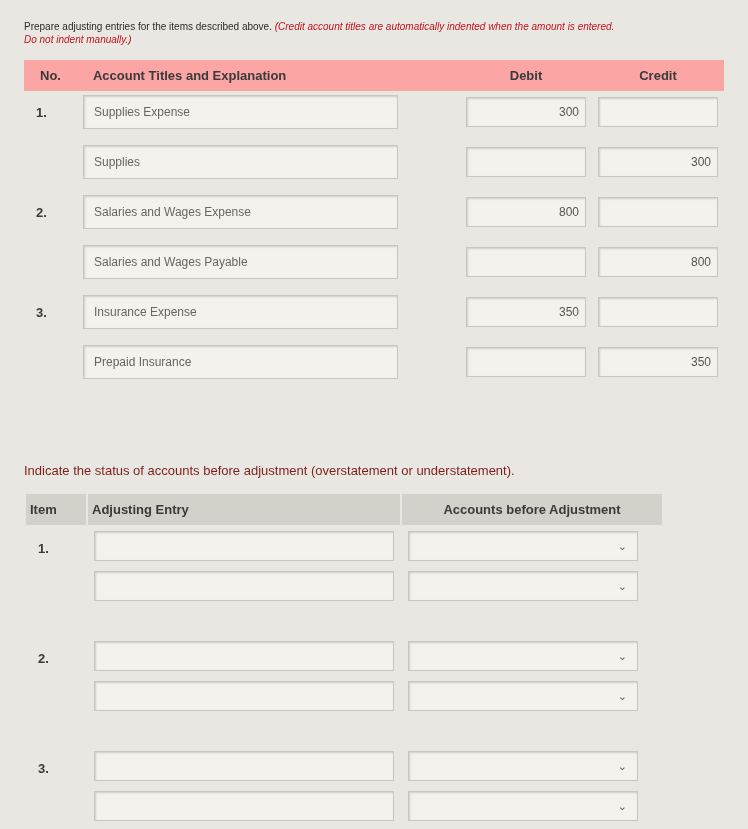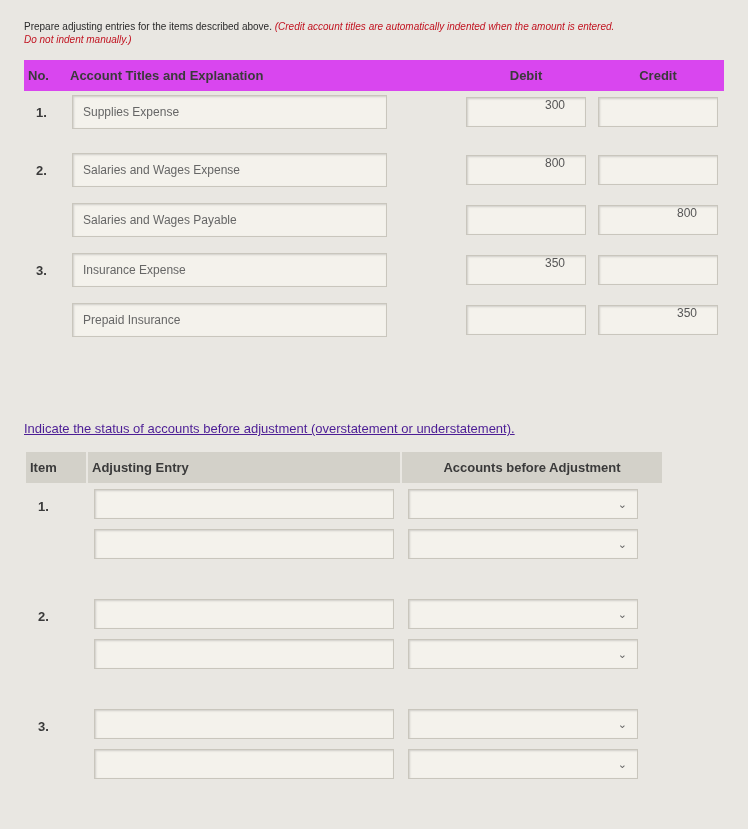--- a/index.html
+++ b/index.html
@@ -11,25 +11,25 @@
     width: 748px;
     padding: 20px 24px 40px 24px;
   }
   .instr { font-size: 10px; line-height: 1.3; margin-bottom: 14px; }
   .instr .black { color: #2a2a2a; }
   .instr .red { color: #c1121f; font-style: italic; }
 
   
   .je { width: 100%; border-collapse: separate; border-spacing: 0; }
   .je thead th {
-    background: #d946ef;
+    background: #fca5a5;
     text-align: left;
     font-weight: bold;
     font-size: 13px;
-    padding: 8px 4px;
+    padding: 8px 16px;
     color: #3a3a3a;
   }
   .je thead th.deb, .je thead th.cre { text-align: center; width: 130px; }
   .je thead th.no { width: 42px; }
   .je td { padding: 4px 6px; vertical-align: middle; }
   .je td.num { font-weight: bold; padding-left: 12px; width: 42px; vertical-align: top; padding-top: 14px; }
   .acct-box {
     width: 315px; height: 30px;
     background: #f4f2ec;
     border: 1px solid #c9c6bd;
@@ -39,36 +39,36 @@
     color: #666;
     font-size: 12px;
   }
   .acct-box.credit { margin-left: 0; }
   .acct-box.debit  { }
   .amt-box {
     width: 120px; height: 30px;
     background: #f4f2ec;
     border: 1px solid #c9c6bd;
     box-shadow: inset 1px 1px 2px rgba(0,0,0,0.15);
-    display: flex; align-items: flex-start; justify-content: flex-end;
-    padding: 0 20px;
+    display: flex; align-items: center; justify-content: flex-end;
+    padding: 0 6px;
     color: #555;
     font-size: 12px;
   }
   .rowgap td { height: 8px; }
   .caret {
     display: inline-block;
     font-size: 10px;
     color: #777;
     margin-left: 6px;
   }
 
   .section-gap { height: 80px; }
 
-  .status-instr { font-size: 13px; color: #4c1d95; margin-bottom: 14px; text-decoration: underline; }
+  .status-instr { font-size: 13px; color: #7f1d1d; margin-bottom: 14px; }
 
   
   .st thead th {
     background: #d3d1c9;
     text-align: left;
     font-weight: bold;
     padding: 8px 4px;
     font-size: 13px;
   }
   .st thead th.item-h { width: 60px; }
@@ -127,20 +127,36 @@
             <span>300</span>
           </div>
         </td>
       <td>
           <div class="amt-box"></div>
         </td>
     </tr>
     <tr class="rowgap">
         <td colspan="4"></td>
       </tr>
+    <tr>
+      <td></td>
+      <td>
+          <div class="acct-box credit">
+            <span>Supplies</span>
+          </div>
+        </td>
+      <td>
+          <div class="amt-box"></div>
+        </td>
+      <td>
+          <div class="amt-box">
+            <span>300</span>
+          </div>
+        </td>
+    </tr>
     <tr class="rowgap">
         <td colspan="4"></td>
       </tr>
 
     <tr>
       <td class="num">2.</td>
       <td>
           <div class="acct-box debit">
             <span>Salaries and Wages Expense</span>
           </div>

